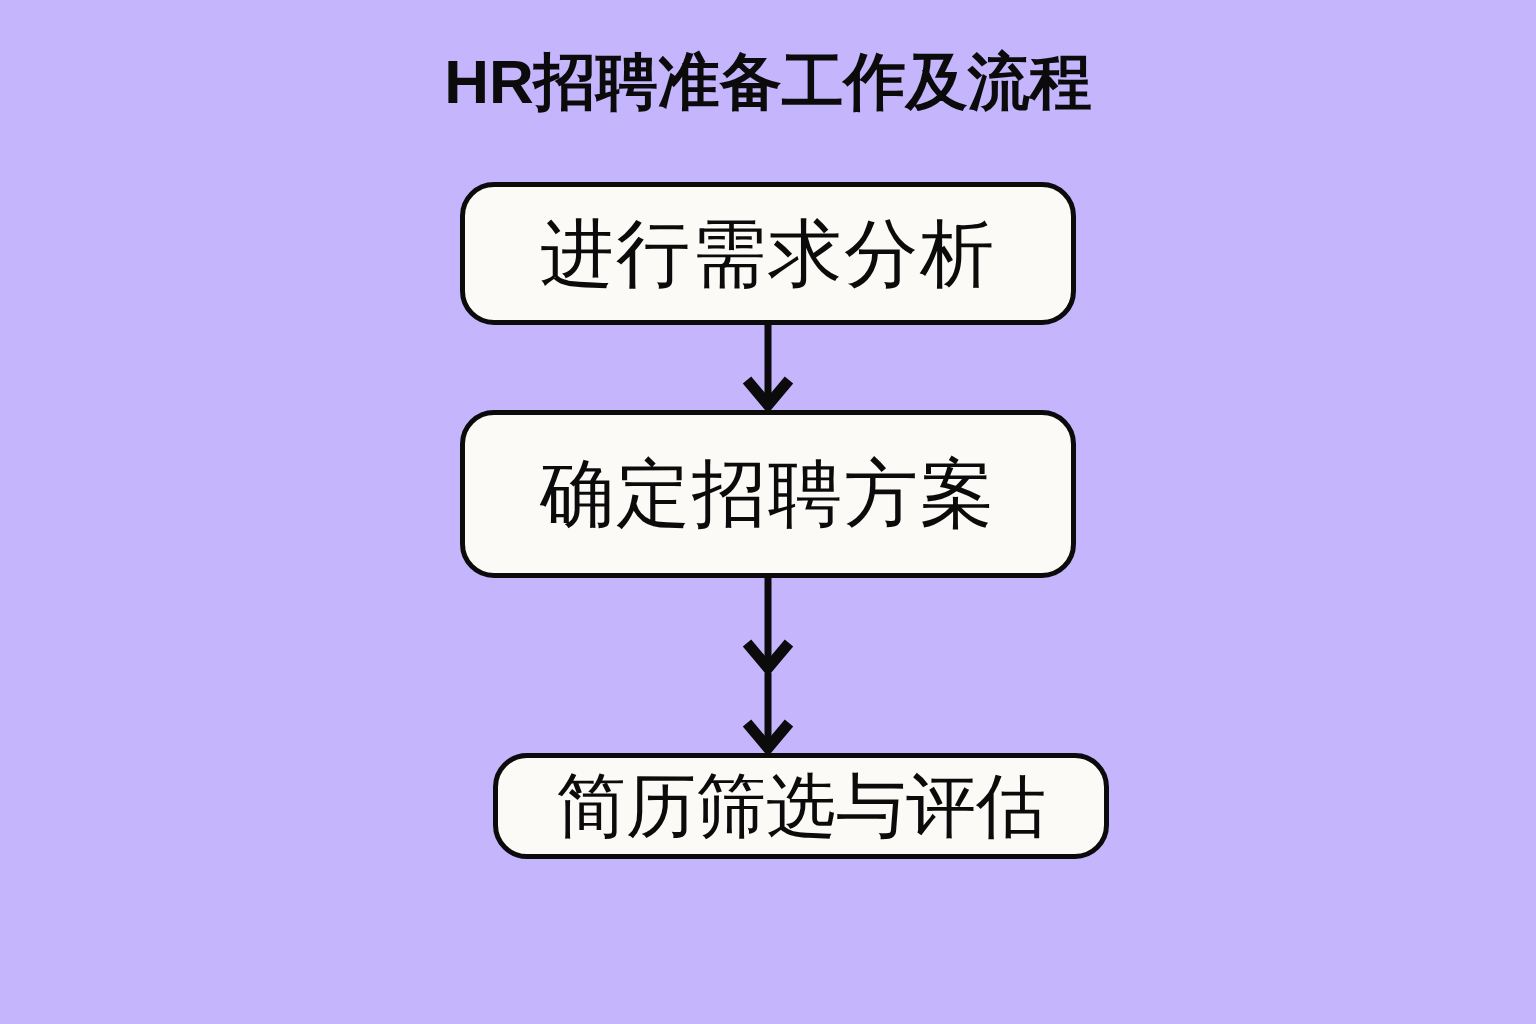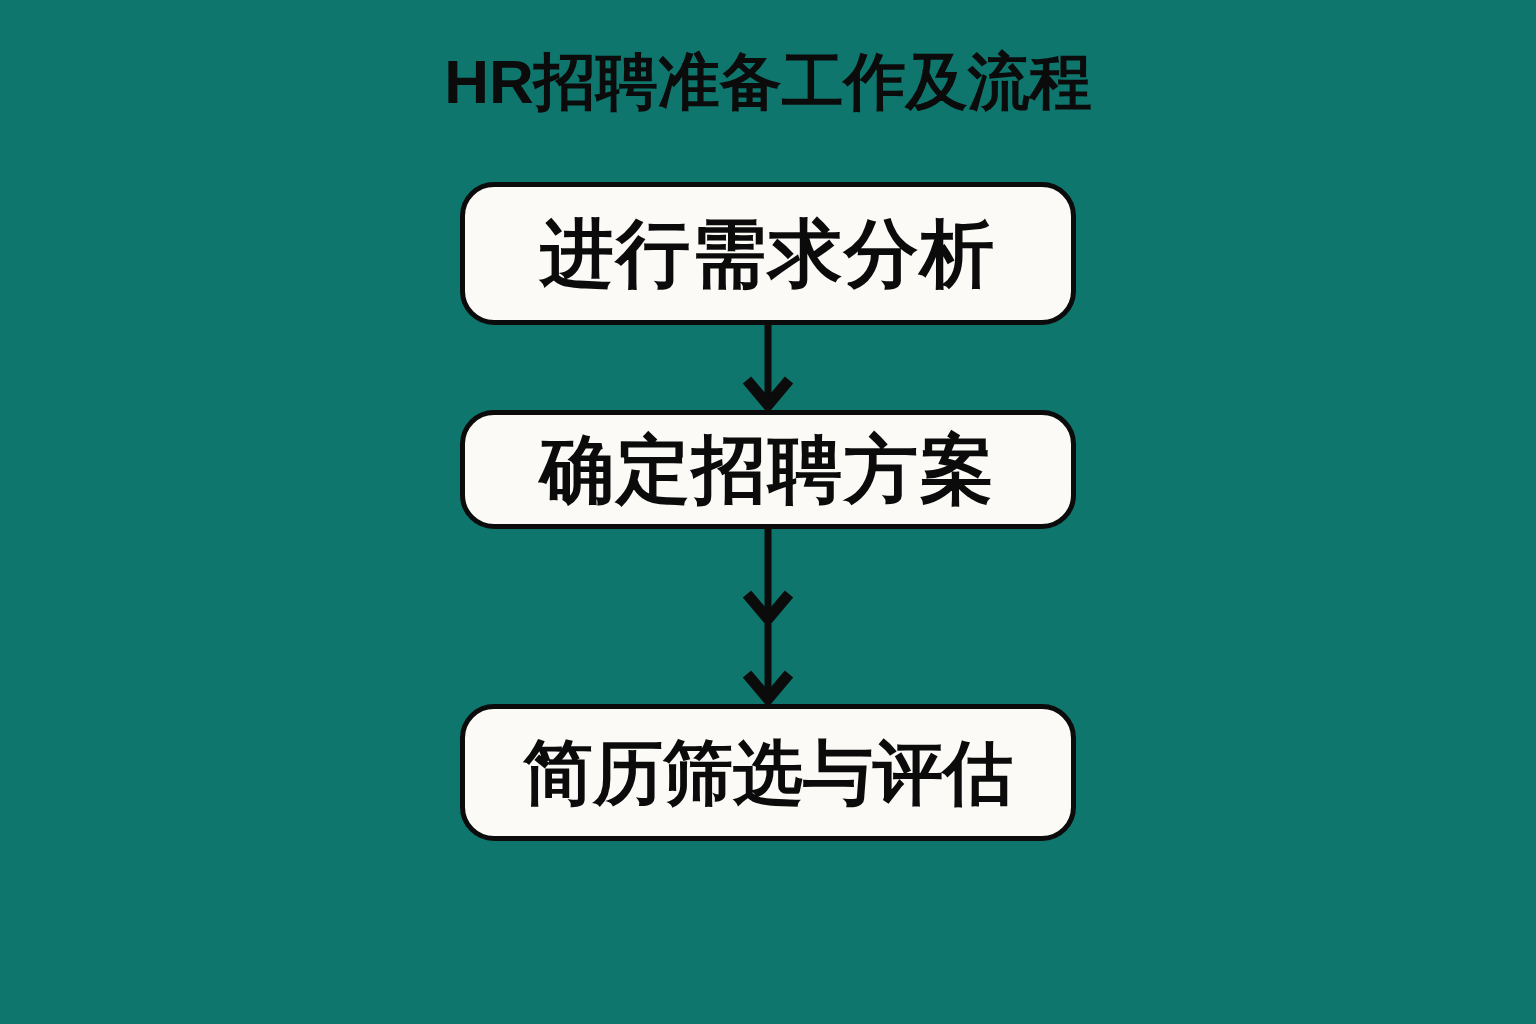--- a/index.html
+++ b/index.html
@@ -11,21 +11,21 @@
     height: 1024px;
     background: #FDFCF8;
     font-family: "Liberation Sans", "DejaVu Sans", sans-serif;
     overflow: hidden;
   }
 
   #flowchart-root {
     position: relative;
     width: 1536px;
     height: 1024px;
-    background: #0f766e;
+    background: #c4b5fd;
   }
 
   
   .chart-title {
     position: absolute;
     left: 0;
     top: 46px;
     width: 1536px;
     text-align: center;
     font-size: 62px;
@@ -49,27 +49,27 @@
     box-sizing: border-box;
     width: 616px;
     background: #FBFAF6;
     border: 5px solid #0B0B0B;
     border-radius: 34px;
     display: flex;
     align-items: center;
     justify-content: center;
   }
   .flow-node.h-143 { height: 143px; }
-  .flow-node.h-140 { height: 119px; }
-  .flow-node.h-137 { height: 137px; }
+  .flow-node.h-140 { height: 168px; }
+  .flow-node.h-137 { height: 106px; margin-left: 33px; }
 
   .node-label {
     font-size: 74px;
     line-height: 80px;
-    font-weight: bold;
+    font-weight: normal;
     color: #0B0B0B;
     letter-spacing: 2px;
     white-space: nowrap;
     text-align: center;
   }
   .node-label.wide {
     font-size: 70px;
     letter-spacing: 0px;
   }
 

